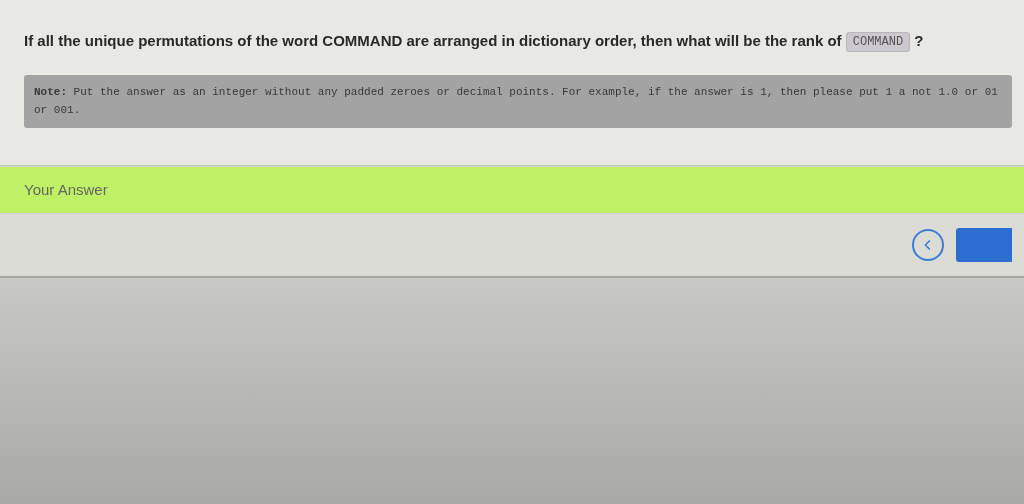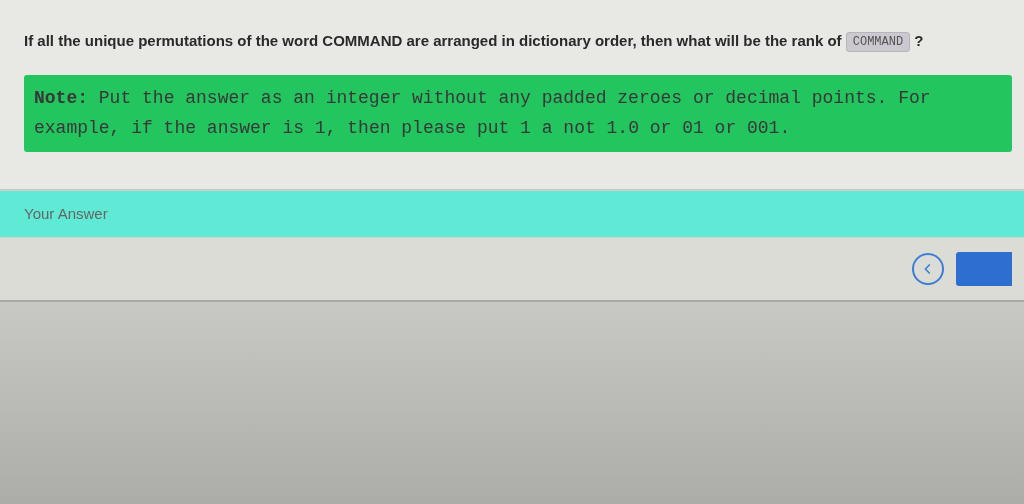--- a/index.html
+++ b/index.html
@@ -28,38 +28,38 @@
     border: 1px solid #b8b4bc;
     border-radius: 3px;
     padding: 0px 6px;
     font-family: "Courier New", monospace;
     font-size: 12px;
     color: #555;
     font-weight: normal;
     vertical-align: middle;
   }
   .note-block {
-    background: #22c55e;
+    background: #a3a3a3;
     border-radius: 3px;
     padding: 8px 10px;
     font-family: "Courier New", monospace;
-    font-size: 18px;
+    font-size: 11px;
     color: #383838;
     line-height: 1.7;
     margin-bottom: 8px;
   }
   .note-bold { font-weight: bold; }
   .code { font-family: "Courier New", monospace; }
   .divider-area {
     height: 20px;
     border-bottom: 1px solid #c8c8c4;
     background: #e8e8e4;
   }
   .answer-row {
-    background: #5eead4;
+    background: #bef264;
     border-top: 1px solid #d0d0cc;
     border-bottom: 1px solid #d0d0cc;
     padding: 14px 24px;
   }
   .answer-input {
     width: 100%;
     border: none;
     background: transparent;
     font-size: 15px;
     color: #555;

